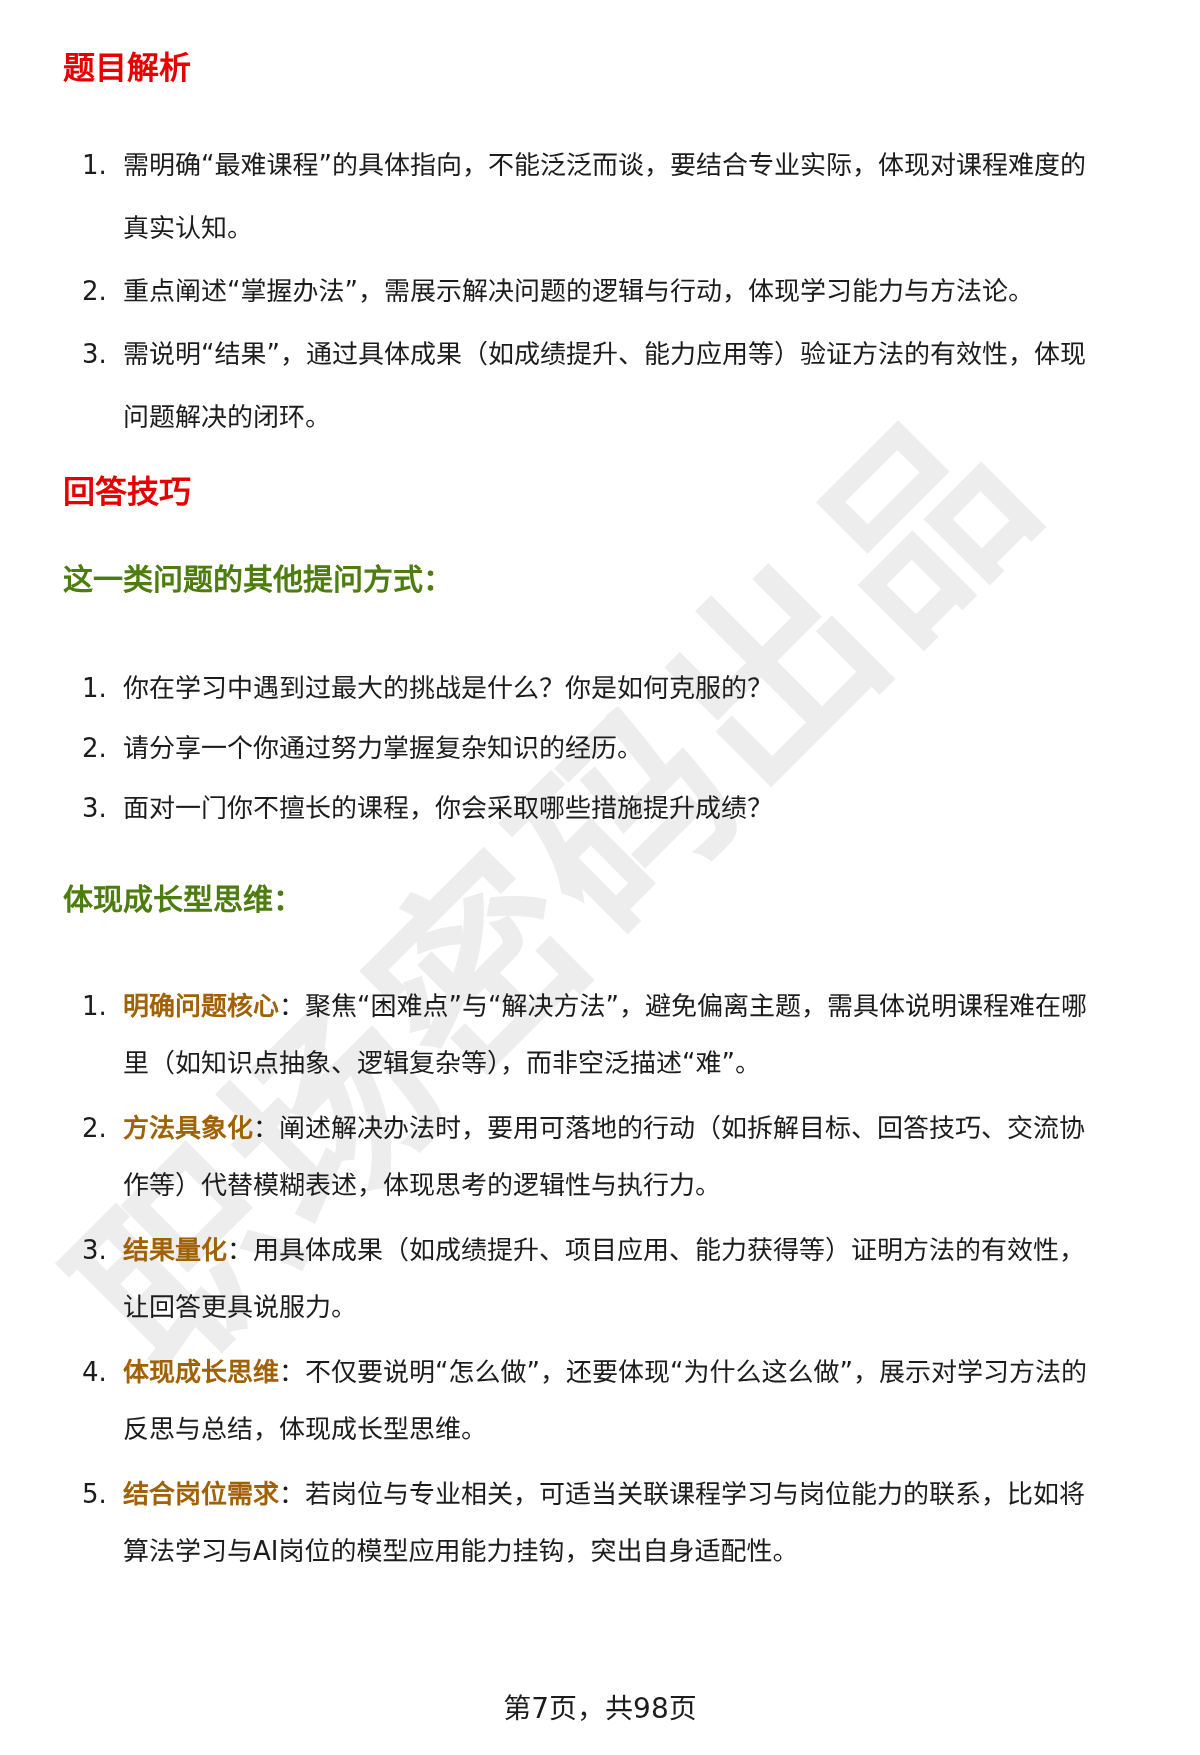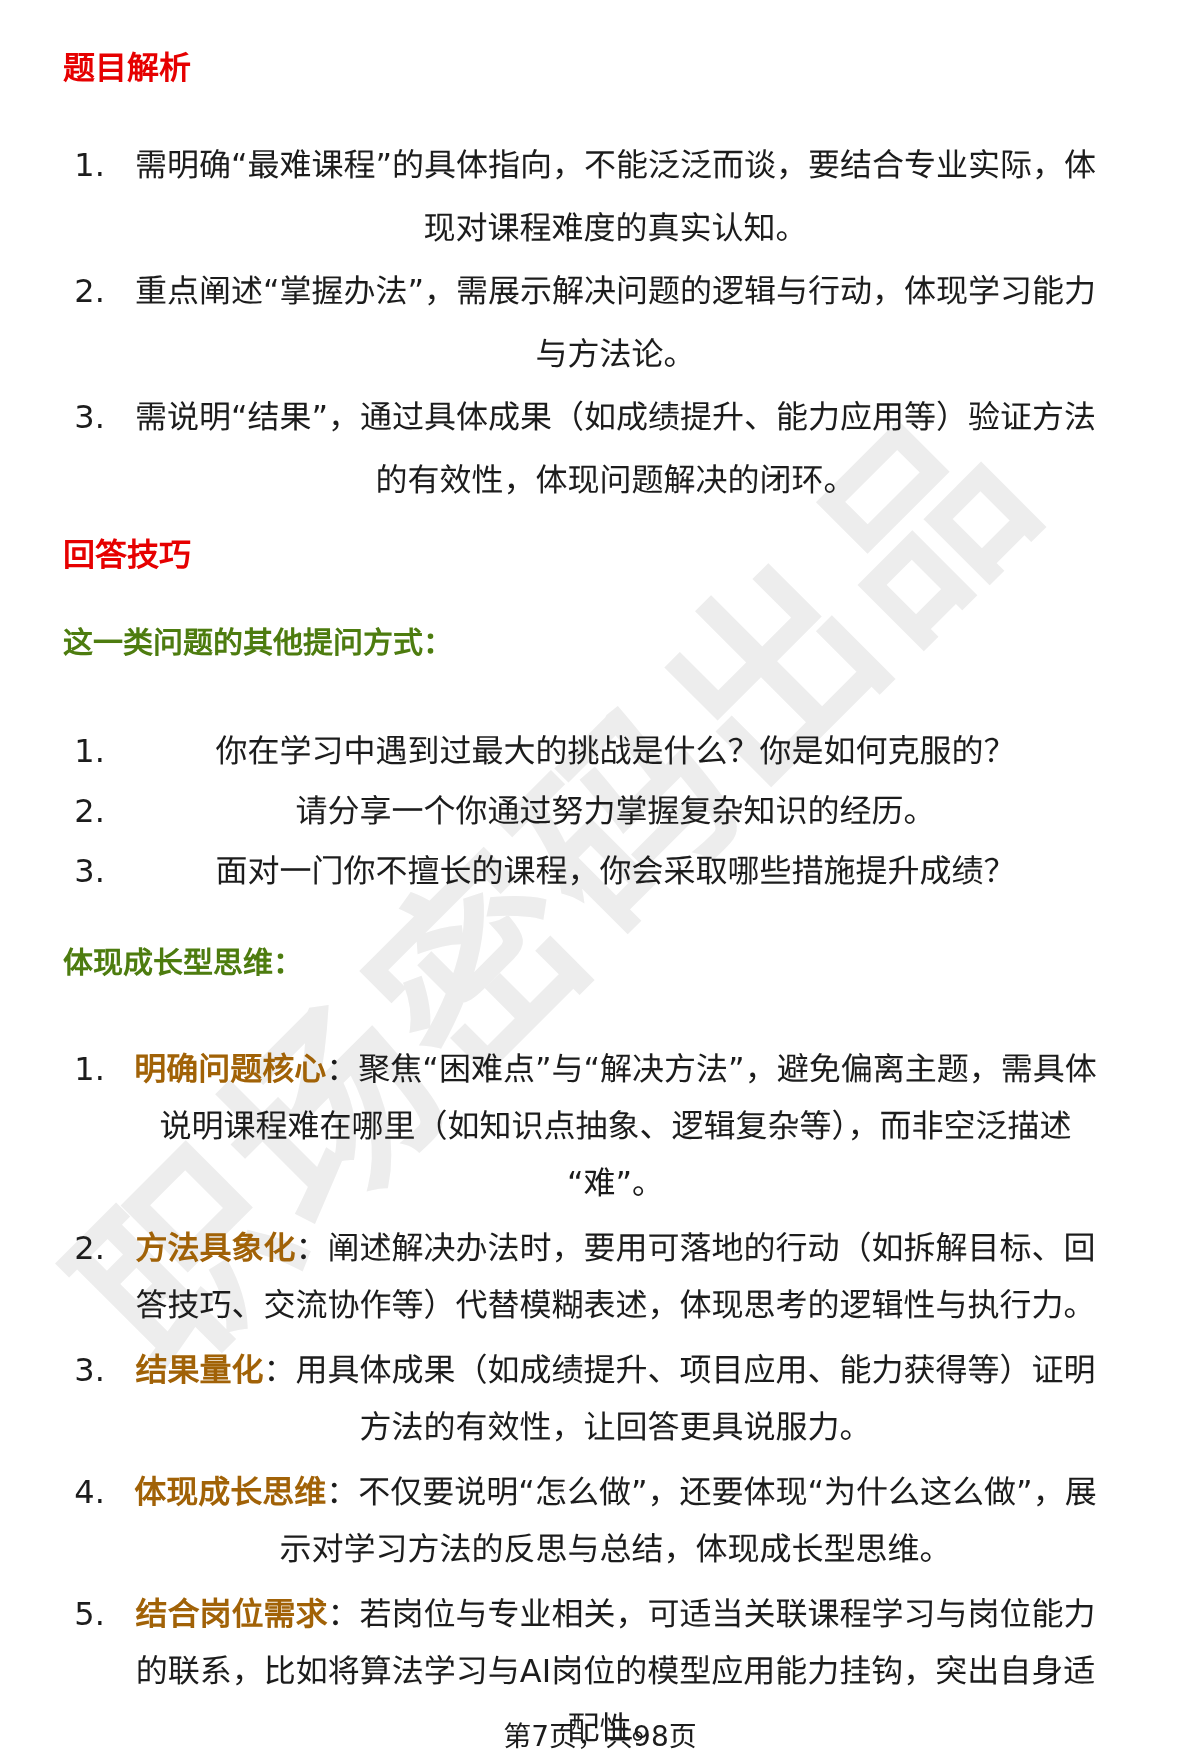--- a/index.html
+++ b/index.html
@@ -45,42 +45,40 @@
     color: #4d7c0f;
     font-size: 30px;
     font-weight: 700;
     line-height: 36px;
   }
   .subhead-a { margin-top: 52px; }
   .subhead-b { margin-top: 44px; }
   ol.doc-list {
     margin: 0;
     padding-left: 52px;
-    font-size: 32px;
+    font-size: 26px;
     color: #1c1c1c;
-    text-align: center;
   }
   ol.list-analysis { margin-top: 48px; line-height: 63px; }
   ol.list-variants { margin-top: 60px; line-height: 60px; }
   ol.list-keypoints { margin-top: 60px; line-height: 57px; }
   ol.doc-list li { padding-left: 8px; }
   ol.list-keypoints li { margin-bottom: 8px; }
   ol.list-keypoints li:last-child { margin-bottom: 0; }
   ol.doc-list li::marker { color: #1c1c1c; }
   .term { font-weight: 700; color: #a16207; }
   .footer {
     position: absolute;
     left: 0;
     right: 0;
     top: 1686px;
     text-align: center;
     font-size: 28px;
     color: #1c1c1c;
     z-index: 1;
-    margin-top: 28px;
   }
 </style>
 </head>
 <body>
 
 <div class="page">
 
   <div class="watermark">职场密码出品</div>
 
   <div class="content">

